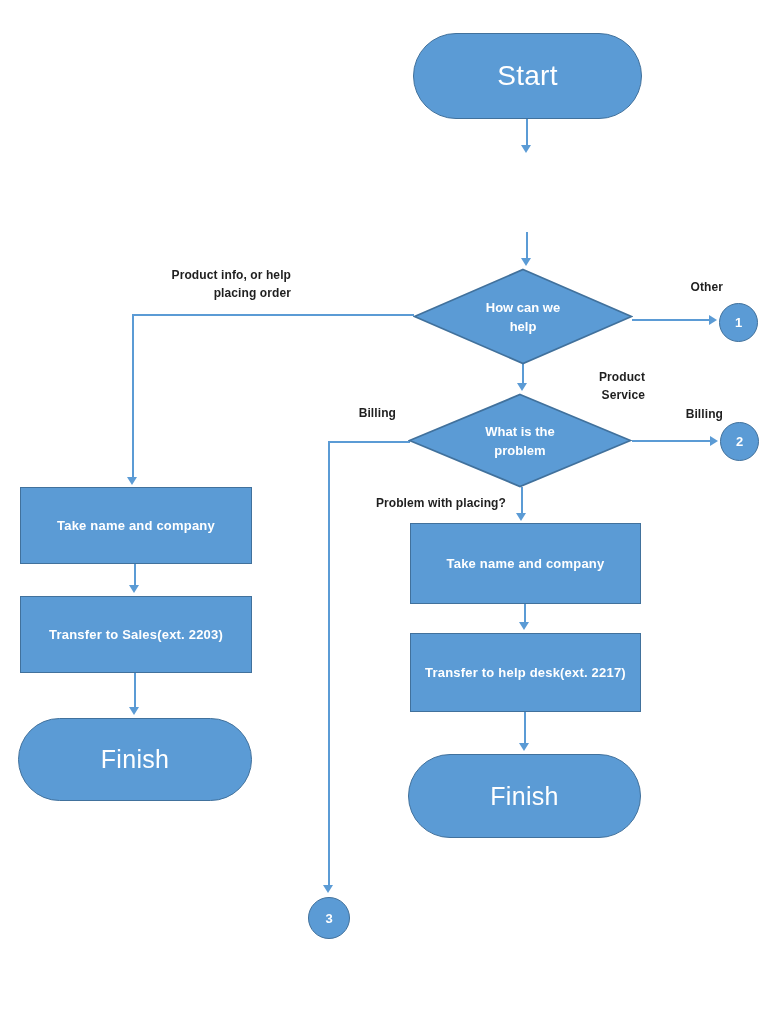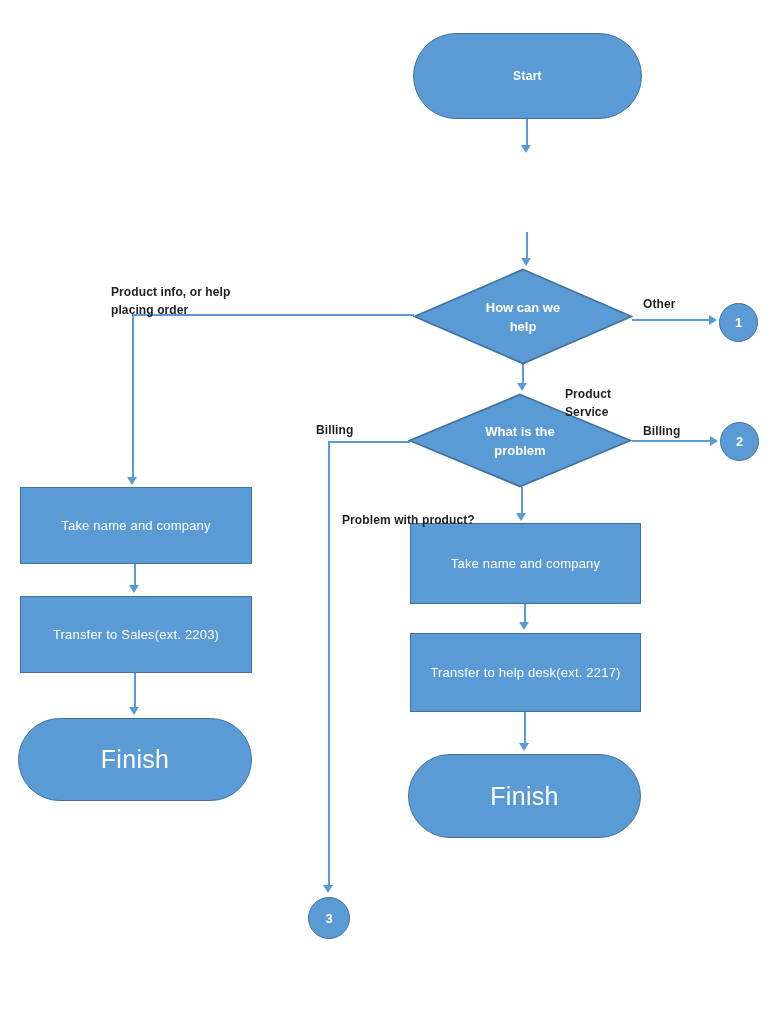--- a/index.html
+++ b/index.html
@@ -15,23 +15,23 @@
     position:relative;width:768px;height:1024px;background:var(--page-bg);
     font-family:"Liberation Sans",sans-serif;overflow:hidden;
   }
   .shape{
     position:absolute;box-sizing:border-box;
     background:var(--shape-fill);border:1.5px solid var(--shape-border);
     color:var(--shape-text);display:flex;align-items:center;justify-content:center;
     text-align:center;
   }
   .stadium{border-radius:999px;}
-  .shape-text-lg{font-size:12px;font-weight:700;letter-spacing:.3px;}
+  .shape-text-lg{font-size:28px;font-weight:400;letter-spacing:.3px;}
   .shape-text-xl{font-size:25px;font-weight:400;letter-spacing:.3px;}
-  .shape-text-sm{font-size:13px;font-weight:400;letter-spacing:.2px;line-height:19px;}
+  .shape-text-sm{font-size:13px;font-weight:700;letter-spacing:.2px;line-height:19px;}
   .two-line{display:flex;flex-direction:row;align-items:center;justify-content:center;}
   .two-line .ln{line-height:29px;}
   .diamond{position:absolute;}
   .diamond svg{position:absolute;left:0;top:0;display:block;}
   .diamond .dlabel{
     position:absolute;left:0;top:0;width:100%;height:100%;
     display:flex;flex-direction:column;align-items:center;justify-content:center;
     color:var(--shape-text);font-size:13px;font-weight:600;line-height:19px;text-align:center;
   }
   .circle{
@@ -48,21 +48,21 @@
     border-left:5px solid transparent;border-right:5px solid transparent;
     border-top:8px solid var(--connector);
   }
   .arr-right{
     position:absolute;width:0;height:0;
     border-top:5px solid transparent;border-bottom:5px solid transparent;
     border-left:8px solid var(--connector);
   }
   .elabel{
     position:absolute;color:var(--label-text);font-size:12px;font-weight:700;
-    text-align:left;line-height:18px;letter-spacing:.1px;margin-top:17px;
+    text-align:right;line-height:18px;letter-spacing:.1px;
   }
 </style>
 </head>
 <body>
 
 <div class="page">
 
   <div class="line vline" style="left:526px;top:118px;height:28px;"></div>
   <div class="arr-down" style="left:521px;top:145px;"></div>
 
@@ -173,15 +173,15 @@
 
   <div class="elabel" style="left:565px;top:368px;width:80px;">
     <div>Product</div>
     <div>Service</div>
   </div>
 
   <div class="elabel" style="left:643px;top:405px;width:80px;">Billing</div>
 
   <div class="elabel" style="left:316px;top:404px;width:80px;">Billing</div>
 
-  <div class="elabel" style="left:342px;top:494px;width:164px;">Problem with product?</div>
+  <div class="elabel" style="left:342px;top:494px;width:164px;">Problem with placing?</div>
 
 </div>
 
 </body></html>

